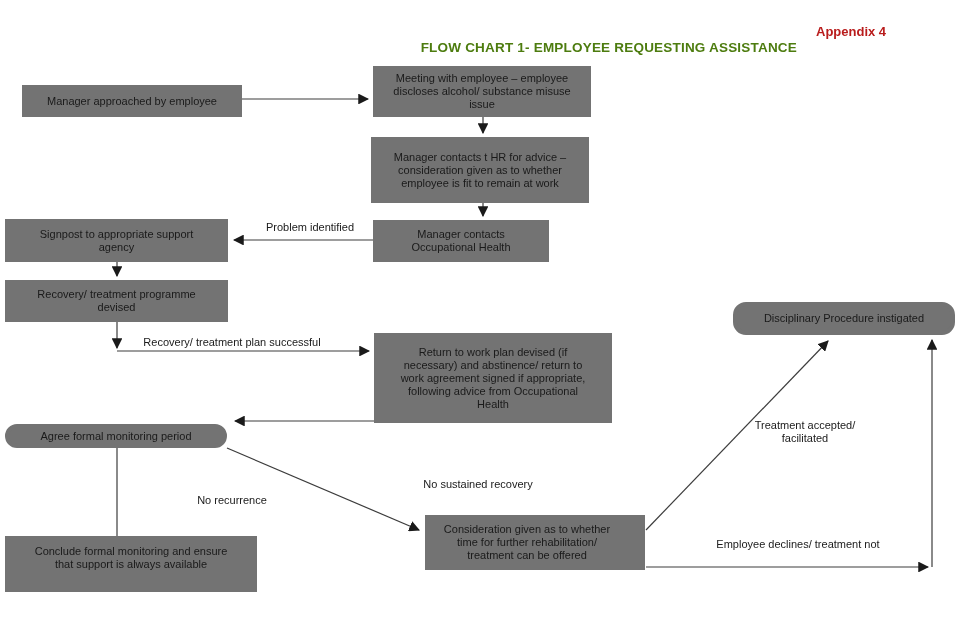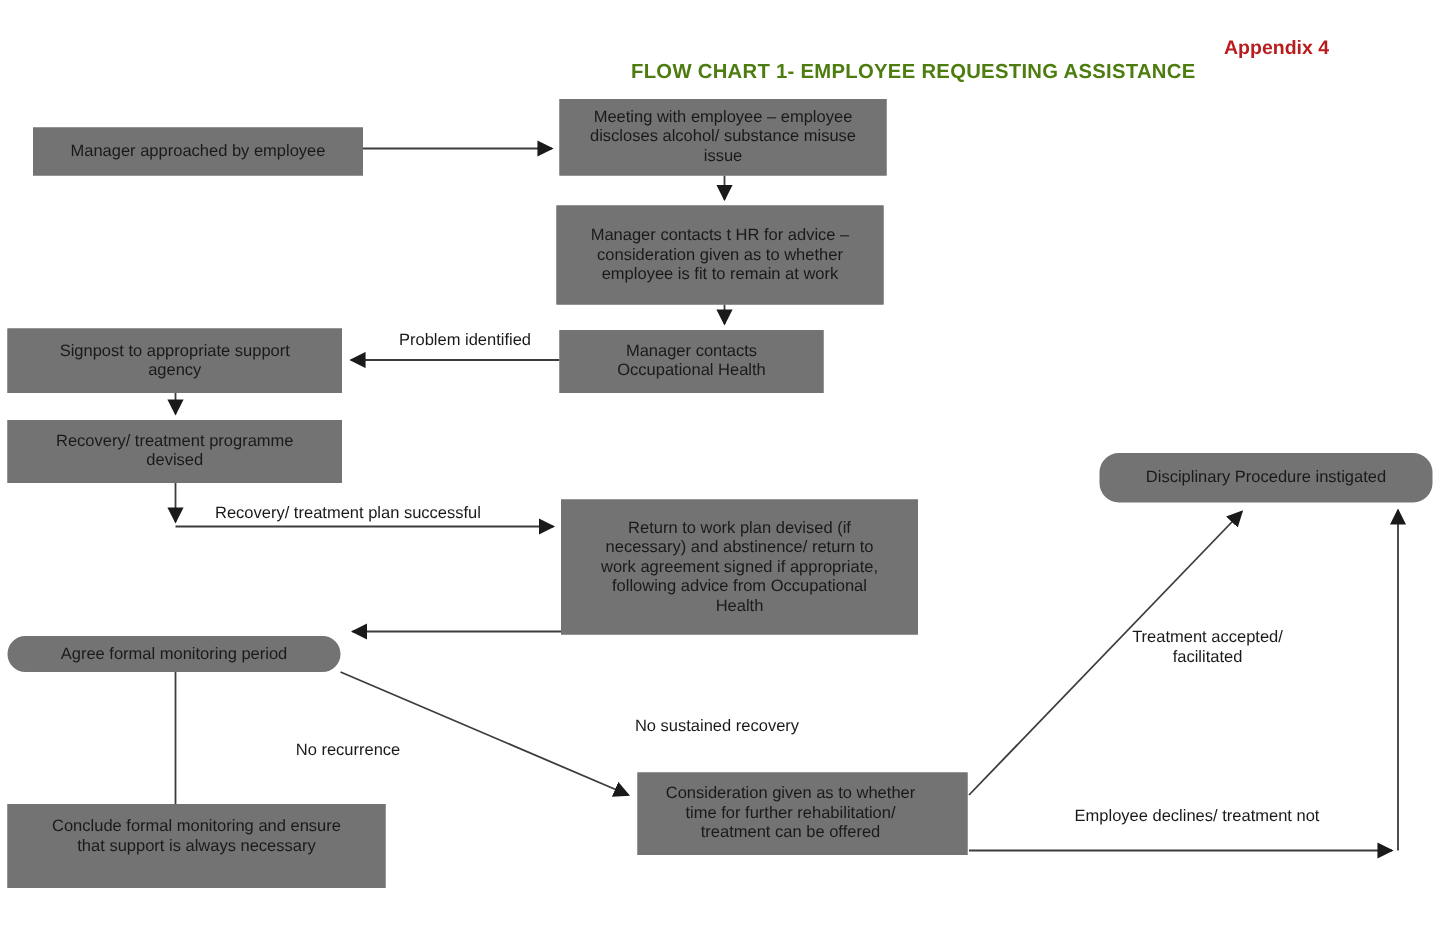--- a/index.html
+++ b/index.html
@@ -74,21 +74,21 @@
   <div class="node" style="left:373px; top:220px; width:176px; height:42px; padding:2px 22px;">Manager contacts Occupational Health</div>
 
   <div class="node" style="left:5px; top:219px; width:223px; height:43px; padding:2px 20px;">Signpost to appropriate support agency</div>
 
   <div class="node" style="left:5px; top:280px; width:223px; height:42px; padding:2px 24px;">Recovery/ treatment programme devised</div>
 
   <div class="node" style="left:374px; top:333px; width:238px; height:90px; padding:4px 18px;">Return to work plan devised (if necessary) and abstinence/ return to work agreement signed if appropriate, following advice from Occupational Health</div>
 
   <div class="node" style="left:5px; top:424px; width:222px; height:24px;border-radius:12px;">Agree formal monitoring period</div>
 
-  <div class="node top-align" style="left:5px; top:536px; width:252px; height:56px; padding:5px 20px 2px;">Conclude formal monitoring and ensure that support is always necessary</div>
+  <div class="node top-align" style="left:5px; top:536px; width:252px; height:56px; padding:5px 20px 2px;">Conclude formal monitoring and ensure that support is always available</div>
 
   <div class="node left-align" style="left:425px; top:515px; width:220px; height:55px; padding:4px 28px 4px 12px;">Consideration given as to whether time for further rehabilitation/ treatment can be offered</div>
 
   <div class="node" style="left:733px; top:302px; width:222px; height:33px;border-radius:13px;">Disciplinary Procedure instigated</div>
 
   <div class="edge-label" style="left:250px; top:221px; width:120px;">Problem identified</div>
 
   <div class="edge-label" style="left:127px; top:336px; width:210px;">Recovery/ treatment plan successful</div>
 
   <div class="edge-label" style="left:188px; top:494px; width:88px;">No recurrence</div>

